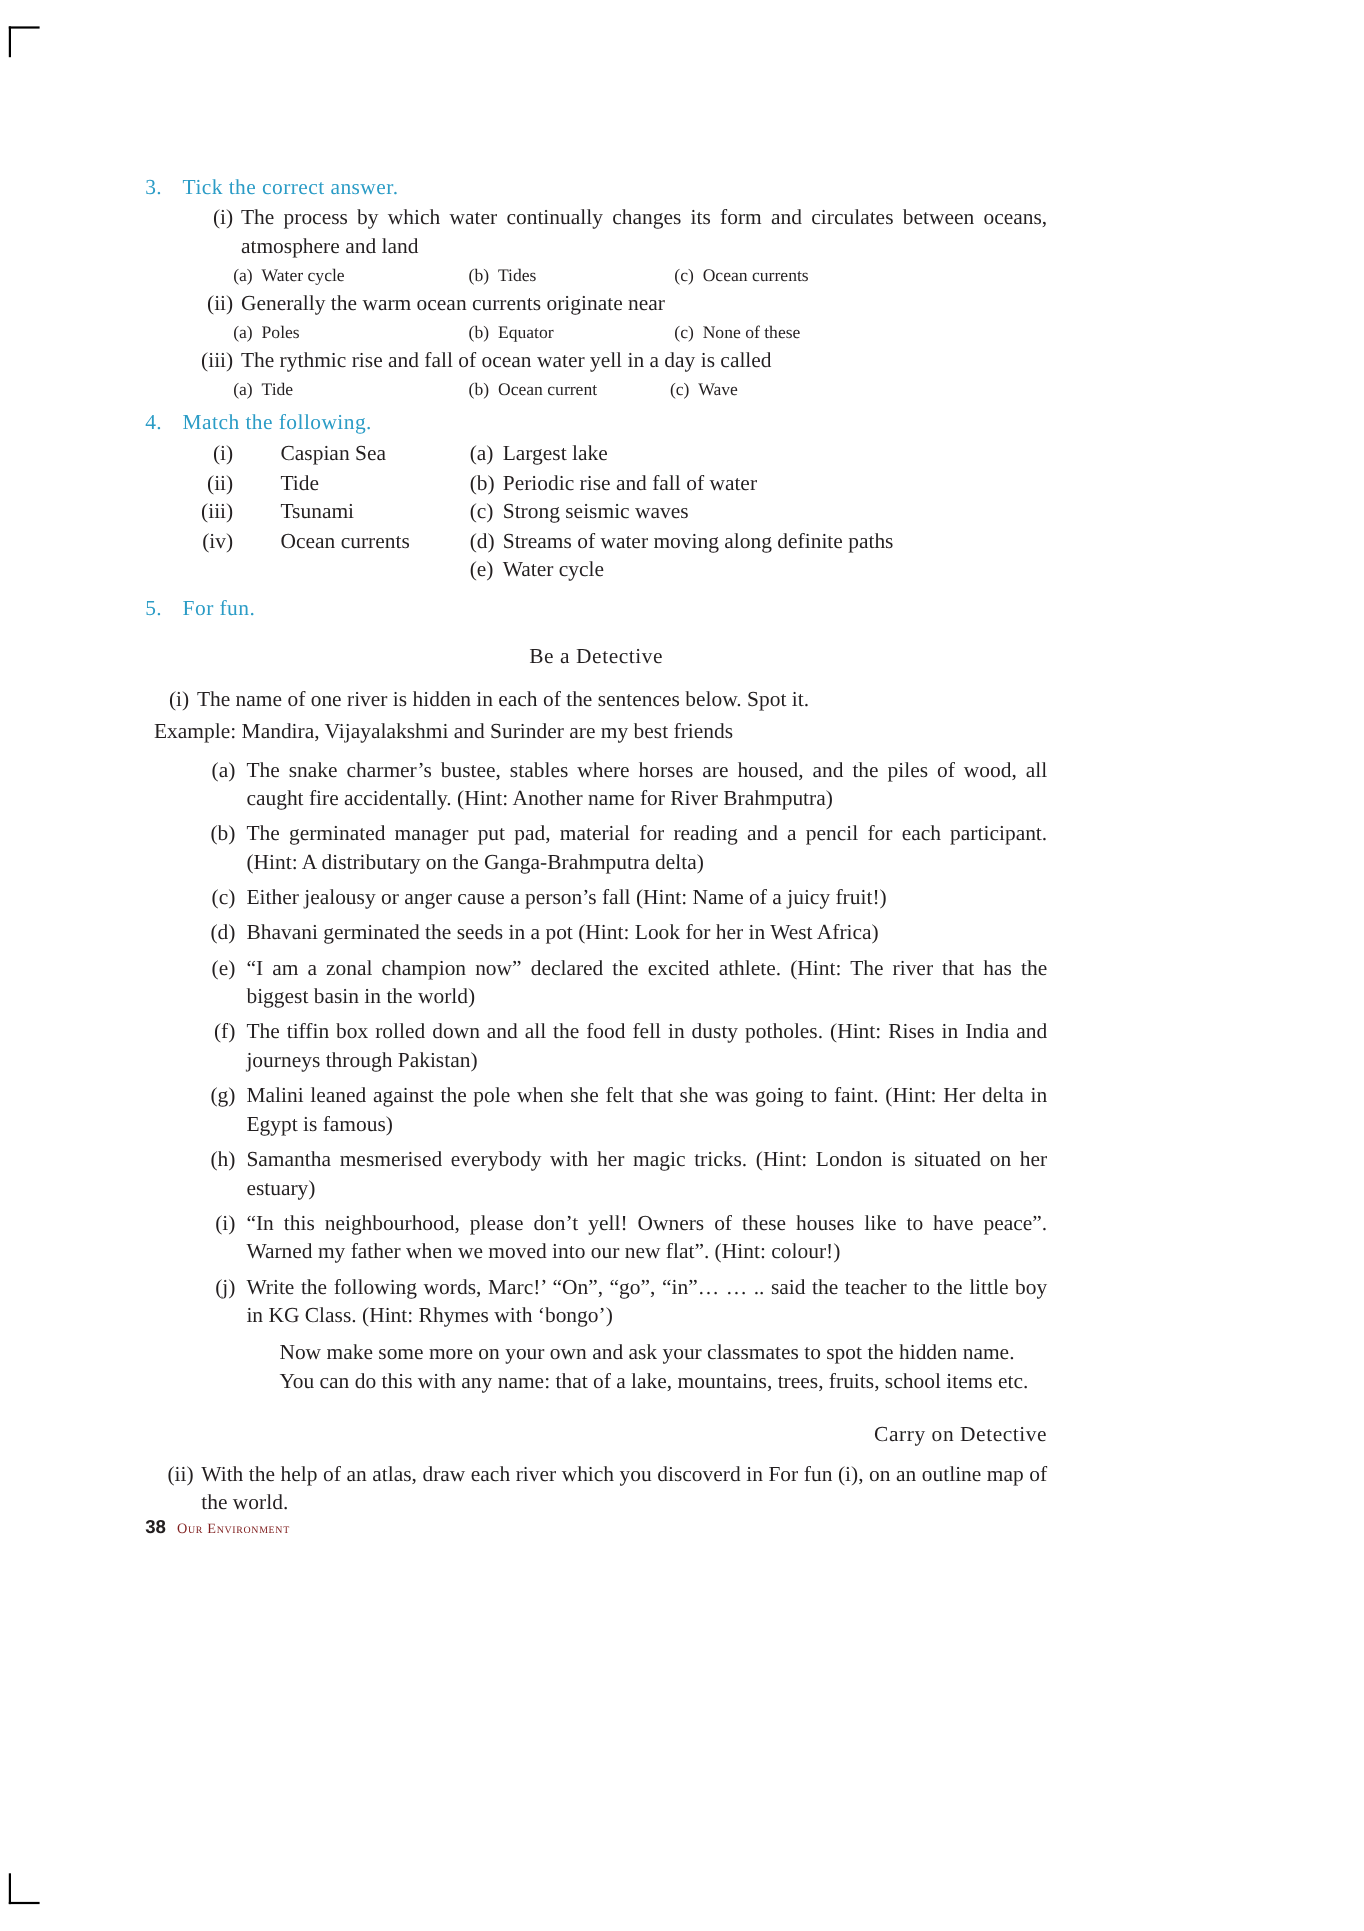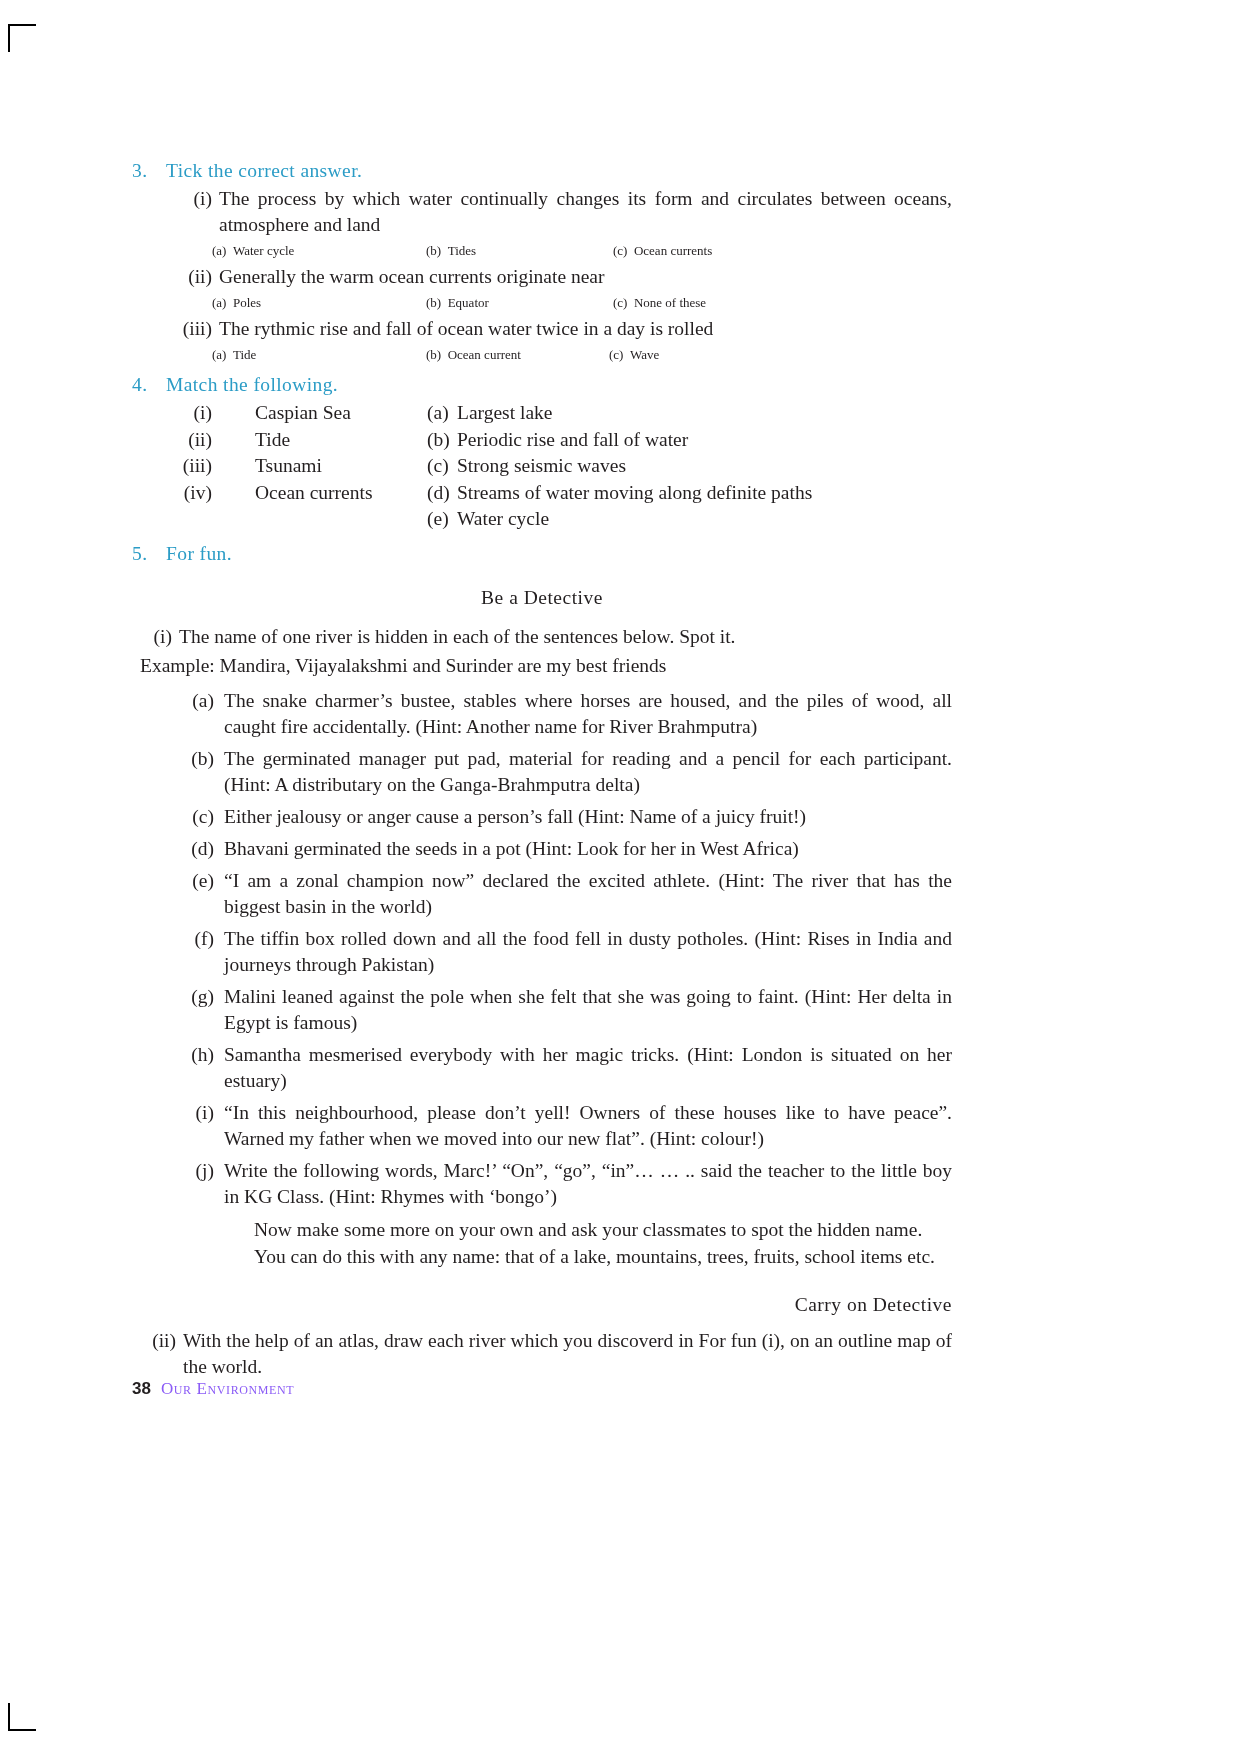--- a/index.html
+++ b/index.html
@@ -62,21 +62,21 @@
   .m-roman { width: 44px; }
   .flowtext { flex: 1 1 auto; }
 
   .just { text-align: justify; text-align-last: left; }
 
   
   .block3 { margin: 0 0 6px 0; padding-left: 36px; }
   .block3 .body-row { margin-bottom: 0; }
   .opts {
     display: flex;
-    font-size: 13px;
+    font-size: 16px;
     line-height: 26px;
     padding-left: 44px;
   }
   .opts .opt-a { width: 214px; flex: none; }
   .opts .opt-b { width: 187px; flex: none; }
   .opts .opt-c { flex: 1 1 auto; }
   .opts.narrow .opt-b { width: 183px; }
 
   
   .block4 { padding-left: 36px; margin-top: 2px; }
@@ -138,24 +138,24 @@
     align-items: baseline;
   }
   .footer .pagenum {
     font-family: "Liberation Sans", sans-serif;
     font-weight: bold;
     font-size: 17px;
     color: #231f20;
     margin-right: 10px;
   }
   .footer .chap {
-    font-size: 17px;
+    font-size: 13px;
     font-variant: small-caps;
     letter-spacing: 0.6px;
-    color: #8b5cf6;
+    color: #7f1d1d;
   }
 </style>
 </head>
 <body>
 
 <div class="page">
 
   <div class="crop tl"></div>
   <div class="crop bl"></div>
 
@@ -184,21 +184,21 @@
           <span class="flowtext">Generally the warm ocean currents originate near</span>
         </div>
         <div class="opts">
           <span class="opt-a"><span>(a)</span>&nbsp;&nbsp;<span>Poles</span></span>
           <span class="opt-b"><span>(b)</span>&nbsp;&nbsp;<span>Equator</span></span>
           <span class="opt-c"><span>(c)</span>&nbsp;&nbsp;<span>None of these</span></span>
         </div>
 
         <div class="body-row">
           <span class="marker m-roman">(iii)</span>
-          <span class="flowtext">The rythmic rise and fall of ocean water twice in a day is rolled</span>
+          <span class="flowtext">The rythmic rise and fall of ocean water yell in a day is called</span>
         </div>
         <div class="opts narrow">
           <span class="opt-a"><span>(a)</span>&nbsp;&nbsp;<span>Tide</span></span>
           <span class="opt-b"><span>(b)</span>&nbsp;&nbsp;<span>Ocean current</span></span>
           <span class="opt-c"><span>(c)</span>&nbsp;&nbsp;<span>Wave</span></span>
         </div>
 
       </div>
     </div>
 

